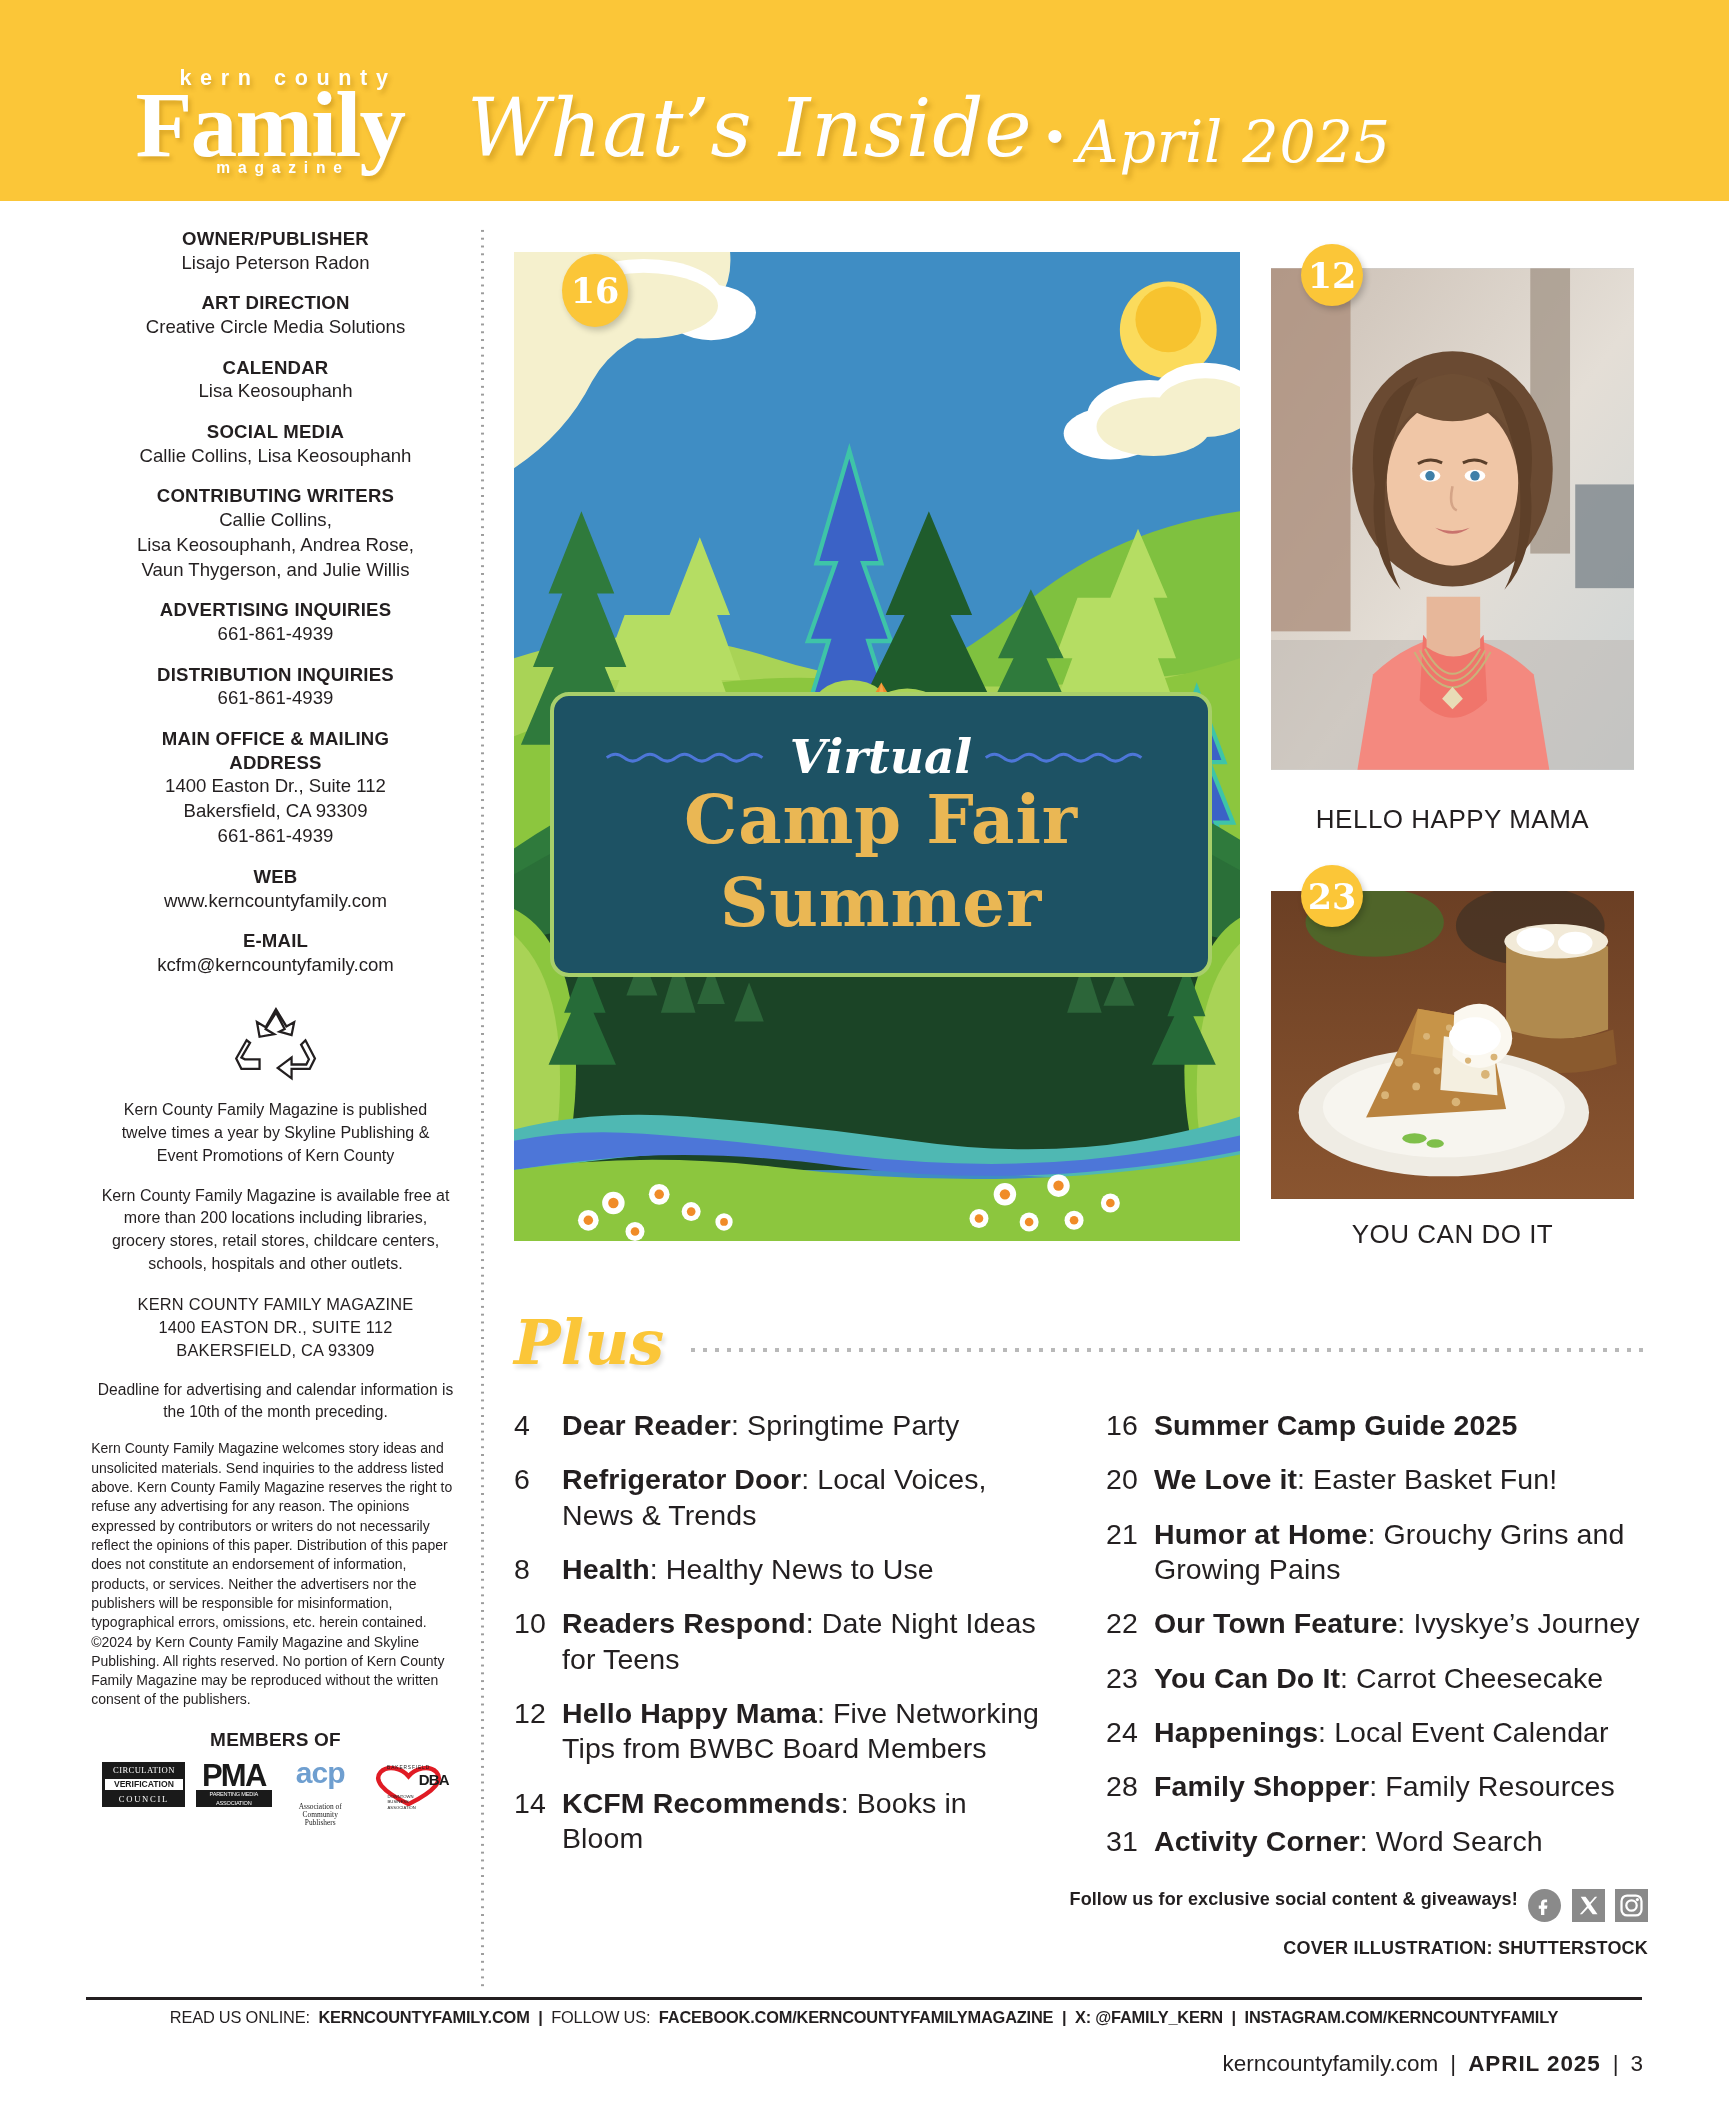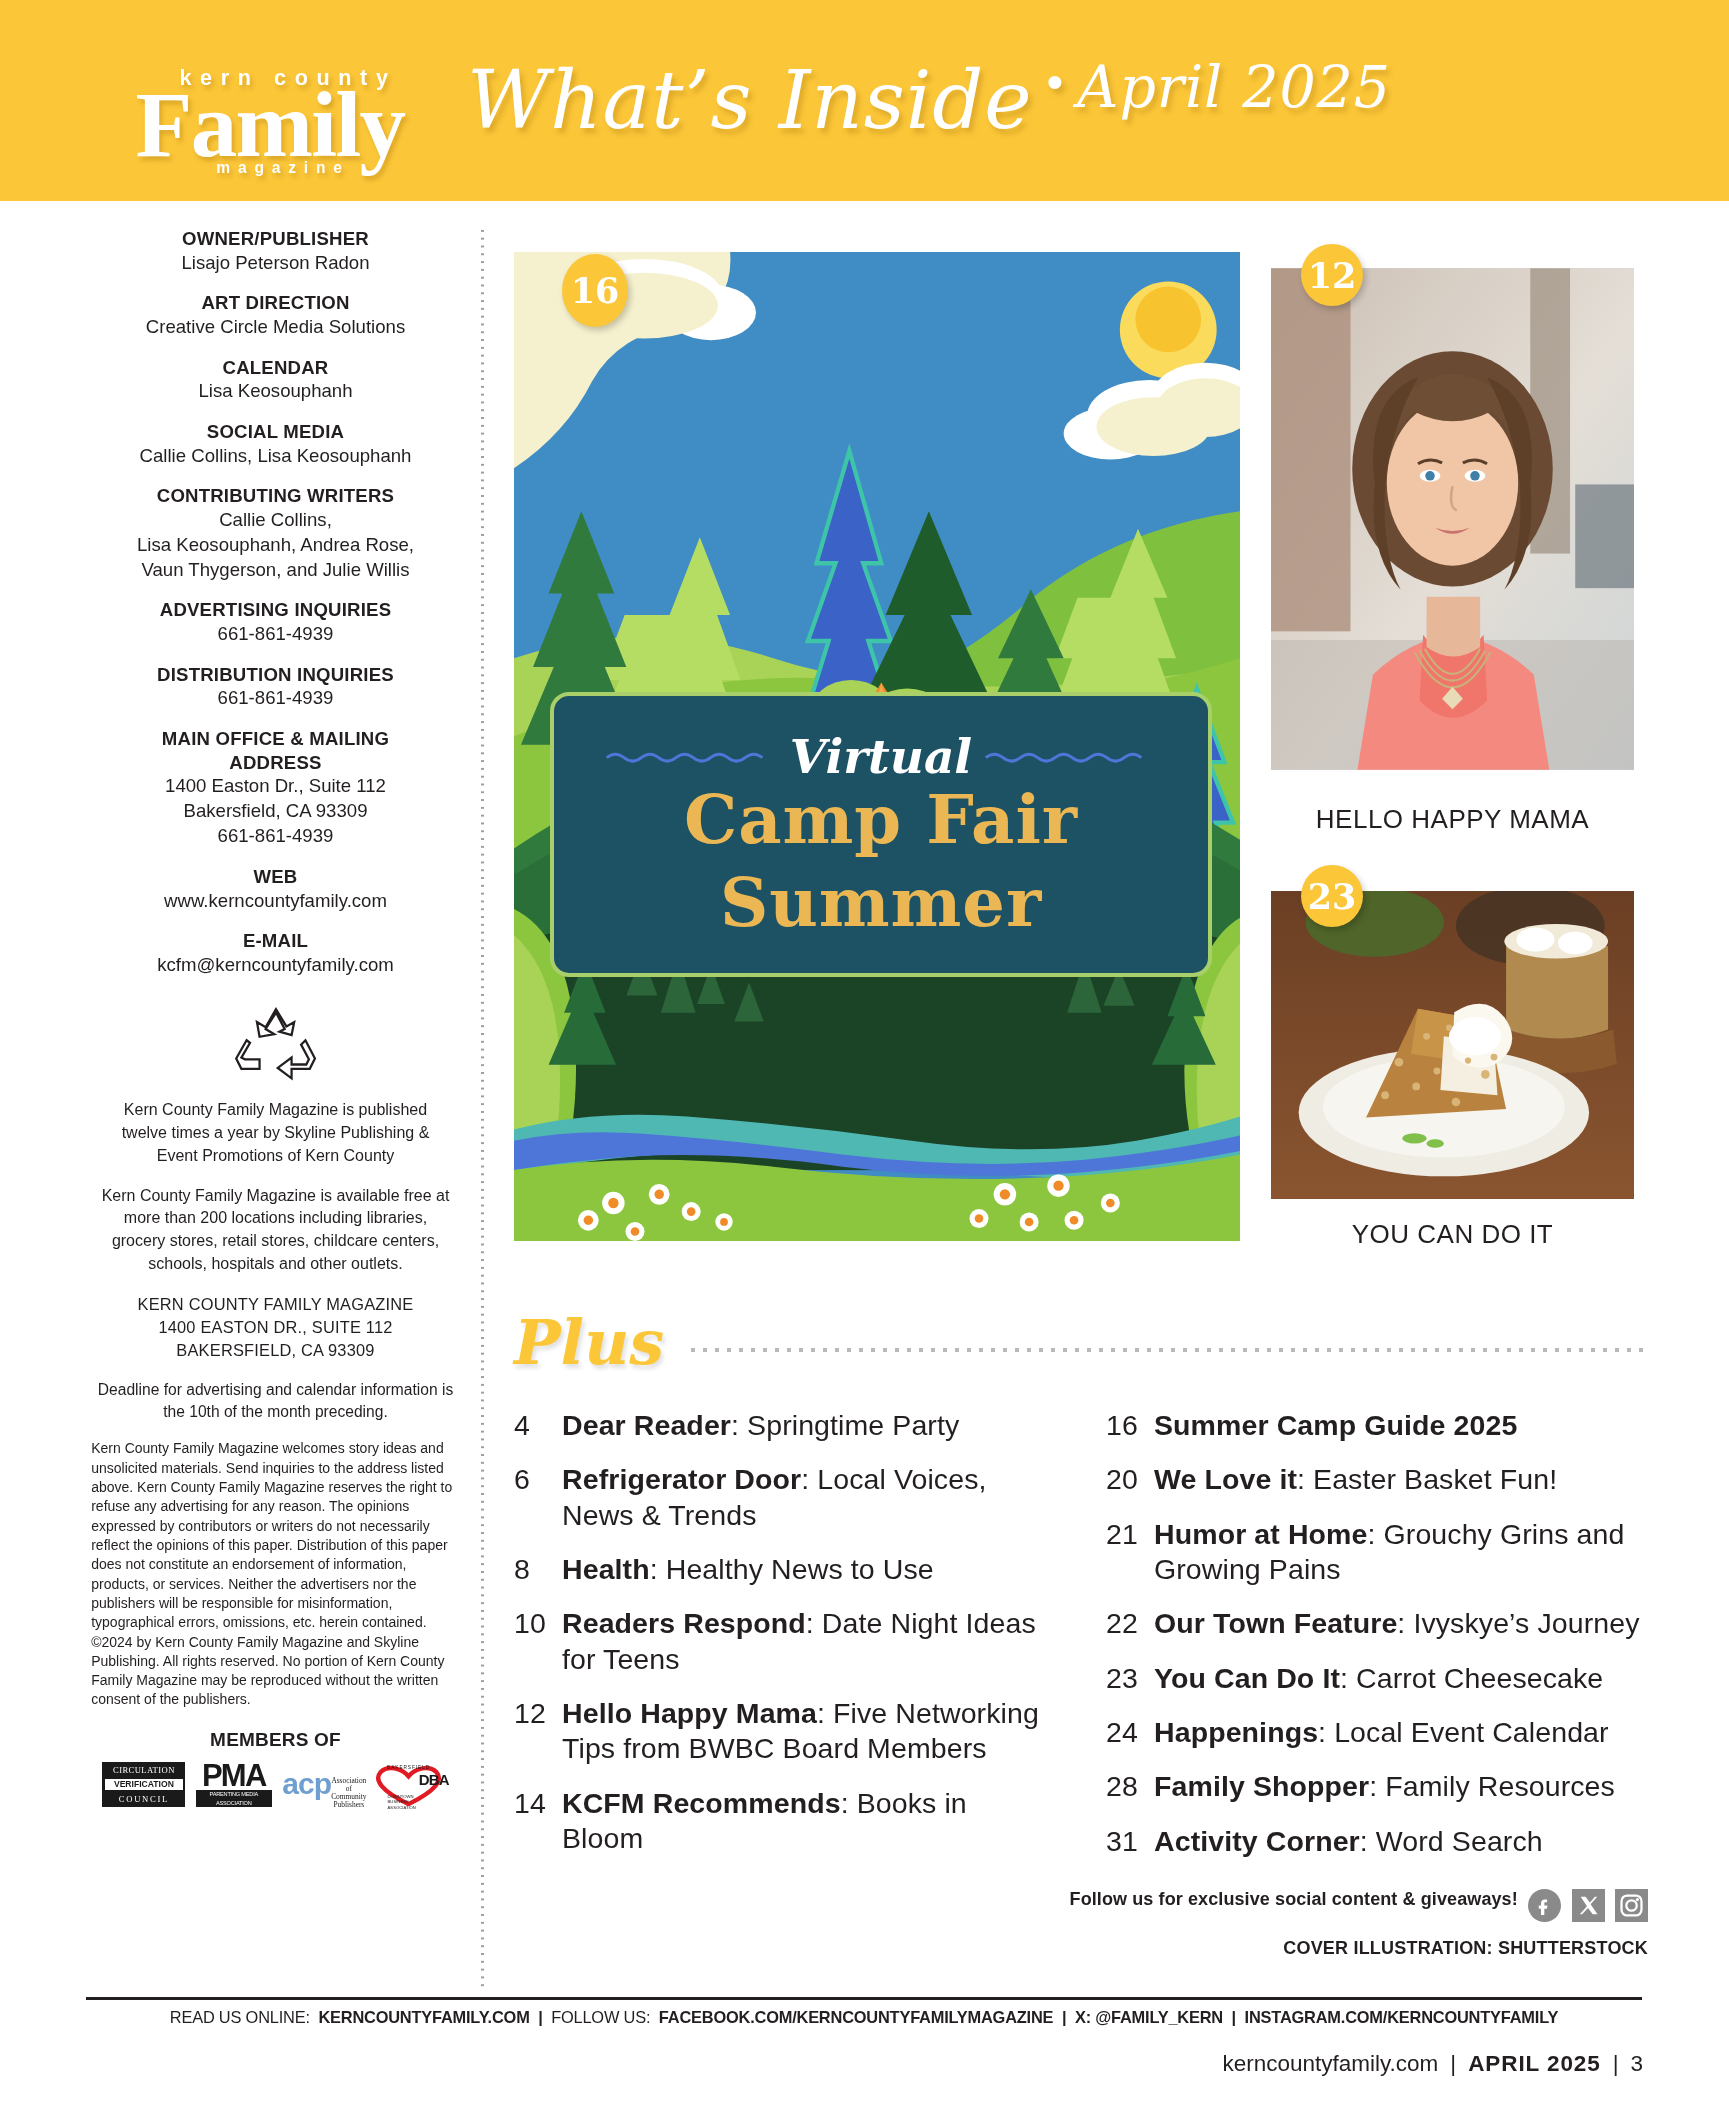--- a/index.html
+++ b/index.html
@@ -38,21 +38,21 @@
     margin-top: -3.5px;
   }
   .logo-mag {
     font-size: 15.6px; font-weight: bold;
     letter-spacing: 7.8px; line-height: 1;
     margin-top: -5.2px; margin-left: 26px;
   }
   .header-title {
     position: absolute; left: 467px; top: 54px;
     width: 1176px; height: 121px;
-    display: flex; align-items: flex-start;
+    display: flex; align-items: flex-end;
     color: #ffffff;
     text-shadow: 3.5px 5.2px 5.2px rgba(150,100,0,.28);
     white-space: nowrap;
   }
   .ht-main {
     font-family: "DejaVu Serif", serif;
     font-style: italic; font-weight: normal;
     font-size: 80px; letter-spacing: 0.9px;
   }
   .ht-dot { font-size: 48px; margin: 0 14px 12px 14px; }
@@ -121,21 +121,21 @@
   
   .pma { width: 76px; height: 45px; display: flex;
     flex-direction: column; align-items: center; justify-content: flex-end; }
   .pma-t { font-family: "Liberation Sans", sans-serif;
     font-size: 31px; font-weight: bold; line-height: .9;
     letter-spacing: -1.7px; color: #1a1a1a; }
   .pma-b { background: #1a1a1a; color: #fff; width: 100%;
     font-size: 5.6px; line-height: 8.6px; letter-spacing: -0.2px; }
   
   .acp { width: 76px; height: 47px; display: flex;
-    flex-direction: row; align-items: center; }
+    flex-direction: column; align-items: center; }
   .acp-t { font-size: 30px; font-weight: bold; color: #6f9fd0;
     line-height: .82; letter-spacing: -0.9px; }
   .acp-b { font-size: 7.4px; color: #1a1a1a; line-height: 1.12; margin-top: 17px; font-family: Liberation Serif, serif; }
   
   .dba { width: 80px; height: 47px; position: relative; }
   .dba-heart {
     position: absolute; left: 3.5px; top: 2.6px;
     width: 73px; height: 42px;
   }
   .dba-txt {

